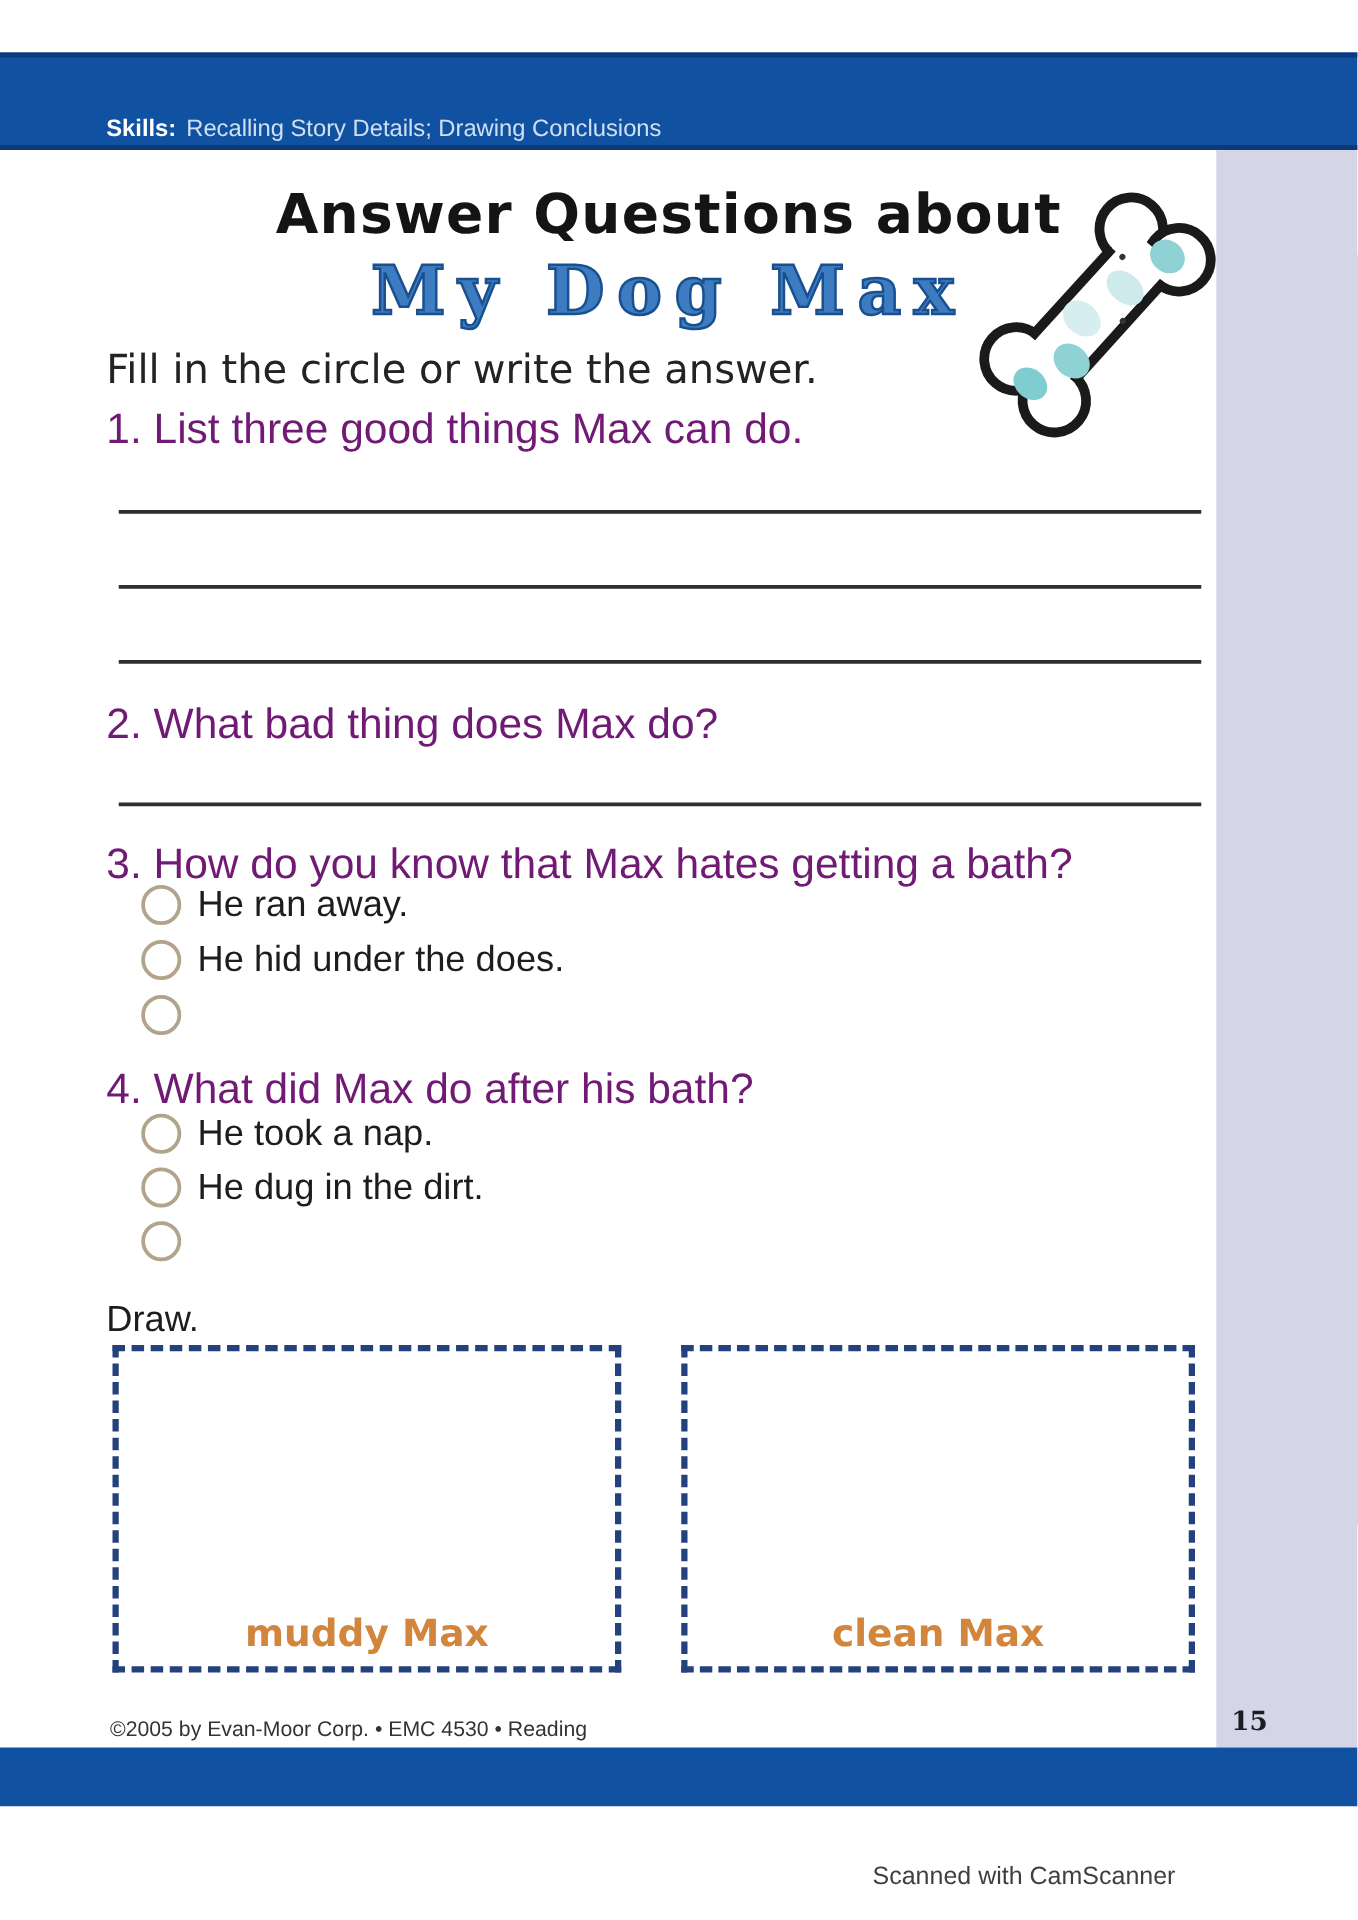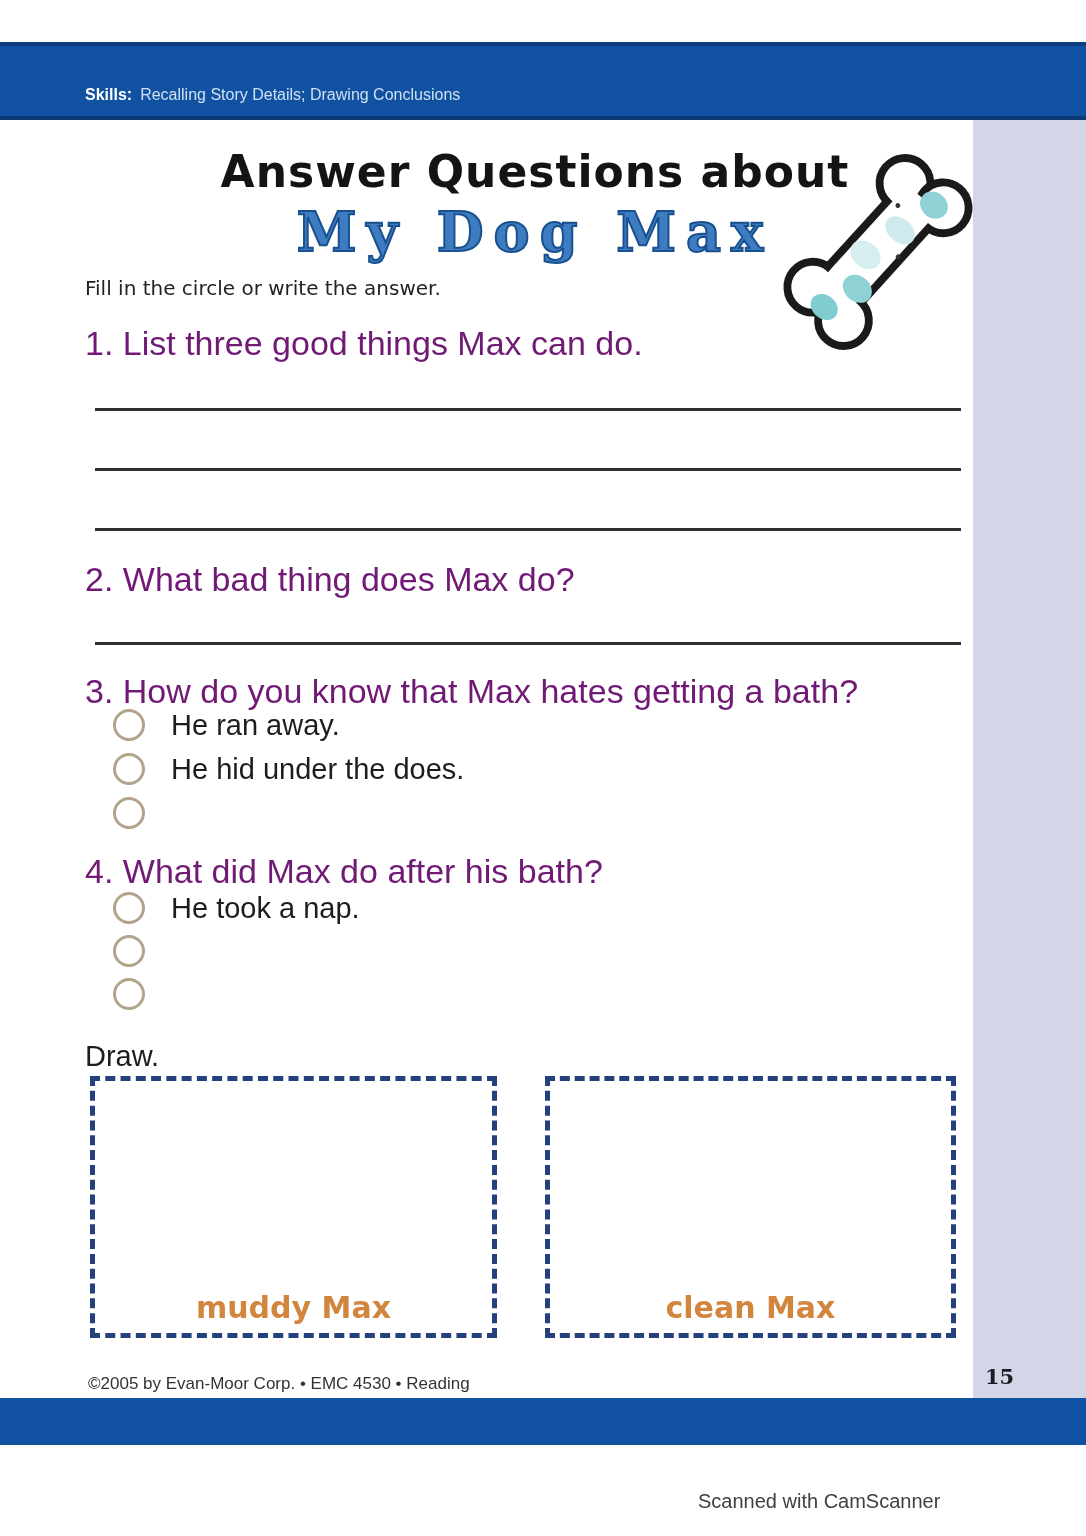--- a/index.html
+++ b/index.html
@@ -2,44 +2,44 @@
 <html><head>
 <meta charset="utf-8">
 <style>
   html,body{margin:0;padding:0;}
   body{width:1086px;height:1536px;position:relative;background:#ffffff;overflow:hidden;
        font-family:"Liberation Sans",sans-serif;}
 
   
   .top-bar{position:absolute;left:0;top:42px;width:1086px;height:78px;background:#1151a1;
            border-top:4px solid #0b3c80;border-bottom:4px solid #0d3a75;box-sizing:border-box;}
-  .skills-line{position:absolute;left:85px;bottom:12px;font-size:16px;color:#cfe0f2;}
+  .skills-line{position:absolute;left:85px;bottom:1px;font-size:19px;color:#cfe0f2;}
   .skills-line b{color:#ffffff;margin-right:8px;}
   .bottom-bar{position:absolute;left:0;top:1398px;width:1086px;height:47px;background:#1151a1;}
 
   
   .side-strip{position:absolute;left:973px;top:120px;width:113px;height:1278px;background:#d4d6e8;}
   .page-number{position:absolute;left:985px;top:1364px;font-family:"DejaVu Serif",serif;
                font-weight:bold;font-size:21px;color:#1c1c24;}
 
   
   .title1{position:absolute;left:95px;top:146px;width:880px;text-align:center;
           font-family:"DejaVu Sans",sans-serif;font-weight:700;font-size:44px;color:#141414;
           letter-spacing:1px;}
   .title2{position:absolute;left:95px;top:200px;width:880px;text-align:center;
           font-family:"DejaVu Serif",serif;font-weight:700;font-size:54px;color:#3d7cc0;
           letter-spacing:10px;-webkit-text-stroke:2px #19508f;}
 
   .instructions{position:absolute;left:85px;top:276px;font-family:"DejaVu Sans",sans-serif;
-                font-size:20px;color:#232323;}
+                font-size:32px;color:#232323;}
 
   .question{position:absolute;left:85px;font-size:34px;color:#701a75;}
   .ans-line{position:absolute;left:95px;width:866px;border-top:3px solid #2e2e2e;height:0;}
 
-  .option-row{position:absolute;left:113px;display:flex;align-items:center;gap:26px;height:34px;}
+  .option-row{position:absolute;left:113px;display:flex;gap:13px;height:34px;}
   .radio{width:26px;height:26px;border:3px solid #b2a48a;border-radius:50%;flex:0 0 auto;
          background:transparent;}
   .option-text{font-size:29px;color:#1d1d1d;white-space:nowrap;}
 
   .draw-label{position:absolute;left:85px;top:1040px;font-size:29px;color:#1d1d1d;}
   .draw-box{position:absolute;top:1076px;height:262px;border:5px dashed #24417e;
             box-sizing:border-box;background:#ffffff;}
   .draw-box .caption{position:absolute;left:0;bottom:8px;width:100%;text-align:center;
             font-family:"DejaVu Sans",sans-serif;font-weight:700;font-size:30px;color:#d2853c;}
   .box-muddy{left:90px;width:407px;}
@@ -121,20 +121,21 @@
 <div class="question" style="top:852px;">
   <span>4.</span>
   <span>What did Max do after his bath?</span>
 </div>
 <div class="option-row" style="top:891px;">
   <span class="radio"></span>
   <span class="option-text">He took a nap.</span>
 </div>
 <div class="option-row" style="top:934px;">
   <span class="radio"></span>
+  <span class="option-text">He dug in the dirt.</span>
 </div>
 <div class="option-row" style="top:977px;">
   <span class="radio"></span>
 </div>
 
 <div class="draw-label">Draw.</div>
 <div class="draw-box box-muddy">
   <div class="caption">muddy Max</div>
 </div>
 <div class="draw-box box-clean">

